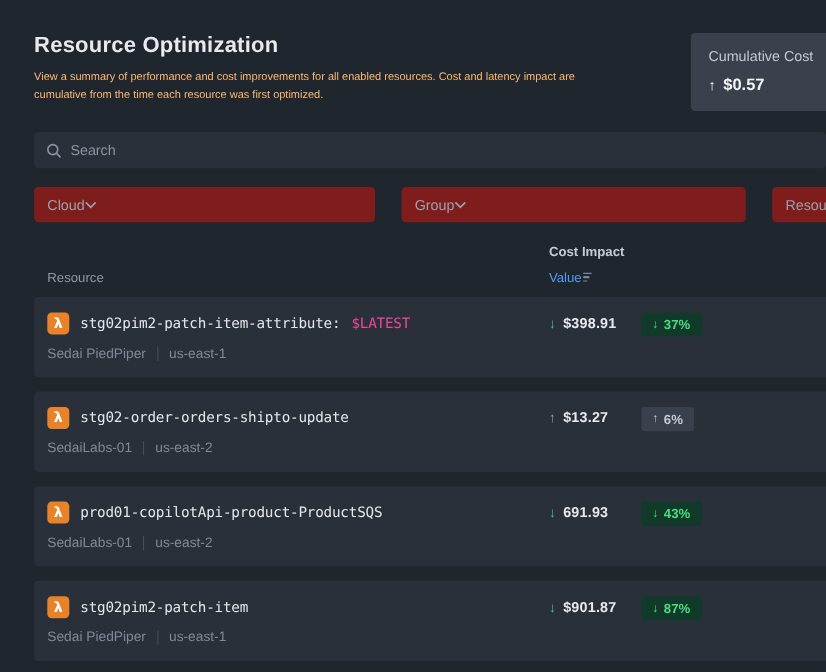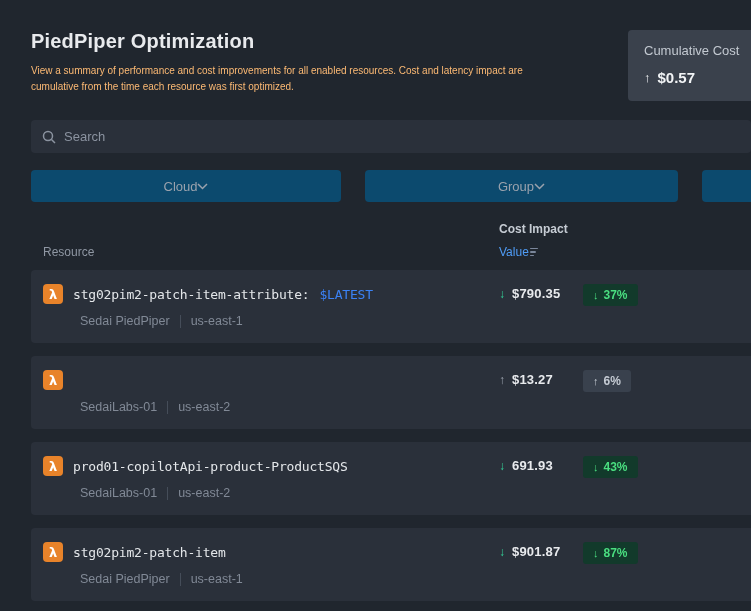--- a/index.html
+++ b/index.html
@@ -35,22 +35,22 @@
   }
   .search-bar input {
     background: transparent; border: none; outline: none;
     color: #dfe3e8; font-size: 13px; flex: 1; font-family: Liberation Sans, sans-serif;
   }
   .search-bar input::placeholder { color: #8b93a0; }
 
   
   .filters { margin-top: 17px; display: flex; gap: 24px; }
   .dropdown {
-    height: 32px; background: #0c4a6e; border-radius: 4px;
-    display: flex; align-items: center; justify-content: center;
+    height: 32px; background: #7f1d1d; border-radius: 4px;
+    display: flex; align-items: center; justify-content: flex-start;
     padding: 0 12px; font-size: 13px; color: #9aa2ad; flex: none;
     cursor: pointer;
   }
   .dd-cloud { width: 310px; }
   .dd-group { width: 313px; }
   .dd-resource { width: 310px; }
 
   
   .thead { margin-top: 20px; padding-left: 12px; }
   .thead .grid, .row { display: grid; grid-template-columns: 456px 84px 1fr; align-items: start; }
@@ -72,22 +72,22 @@
     padding: 14px 0 15px 12px;
   }
   .name-line { display: flex; align-items: center; gap: 10px; }
   .lambda-icon {
     width: 20px; height: 20px; border-radius: 4px; flex: none;
     background: #e8832a; color: #fff; font-weight: 700; font-size: 13px;
     display: flex; align-items: center; justify-content: center;
     font-family: "DejaVu Sans", sans-serif;
   }
   .res-name { font-family: "DejaVu Sans Mono", monospace; font-size: 13px; color: #e4e7ea; letter-spacing: -.2px; }
-  .res-suffix { font-family: "DejaVu Sans Mono", monospace; font-size: 13px; color: #3b82f6; letter-spacing: -.2px; }
-  .sub-line { margin-top: 10px; display: flex; align-items: center; gap: 10px; font-size: 12.5px; color: #818996; margin-left: 37px; }
+  .res-suffix { font-family: "DejaVu Sans Mono", monospace; font-size: 13px; color: #ec4899; letter-spacing: -.2px; }
+  .sub-line { margin-top: 10px; display: flex; align-items: center; gap: 10px; font-size: 12.5px; color: #818996; }
   .sub-divider { width: 1px; height: 13px; background: #454d59; }
 
   .col-value { display: flex; align-items: center; gap: 7px; padding-top: 2px; font-size: 13px; }
   .col-value .arr { font-size: 12px; }
   .col-value.down .arr { color: #34d399; }
   .col-value.up .arr { color: #9aa2ad; }
   .col-value .amount { color: #e8eaed; font-weight: 700; letter-spacing: .2px; }
 
   .col-percent { padding-top: 0; }
   .badge {
@@ -96,21 +96,21 @@
   }
   .badge.down { background: #123a2b; color: #4ade80; }
   .badge.up { background: #39414d; color: #c6ccd4; }
   .badge .arr { font-size: 11px; font-weight: 400; }
 </style>
 </head>
 <body>
 
 <div class="content">
 
-  <div class="page-title">PiedPiper Optimization</div>
+  <div class="page-title">Resource Optimization</div>
   <div class="page-subtitle">View a summary of performance and cost improvements for all enabled resources. Cost and latency impact are cumulative from the time each resource was first optimized.</div>
 
   <div class="search-bar">
     <span style="display:flex">
       <svg width="14" height="14" viewBox="0 0 14 14" fill="none" stroke="#8b93a0" stroke-width="1.5">
         <circle cx="6" cy="6" r="4.5"></circle>
         <line x1="9.5" y1="9.5" x2="13" y2="13"></line>
       </svg>
     </span>
     <input type="text" placeholder="Search" style="">
@@ -167,34 +167,35 @@
           <span class="res-suffix">$LATEST</span>
         </div>
         <div class="sub-line">
           <span>Sedai PiedPiper</span>
           <span class="sub-divider"></span>
           <span>us-east-1</span>
         </div>
       </div>
       <div class="col-value down">
         <span class="arr">↓</span>
-        <span class="amount">$790.35</span>
+        <span class="amount">$398.91</span>
       </div>
       <div class="col-percent">
         <span class="badge down">
           <span class="arr">↓</span>
           <span>37%</span>
         </span>
       </div>
     </div>
 
     <div class="row">
       <div>
         <div class="name-line">
           <span class="lambda-icon">λ</span>
+          <span class="res-name">stg02-order-orders-shipto-update</span>
           <span class="res-suffix"></span>
         </div>
         <div class="sub-line">
           <span>SedaiLabs-01</span>
           <span class="sub-divider"></span>
           <span>us-east-2</span>
         </div>
       </div>
       <div class="col-value up">
         <span class="arr">↑</span>

